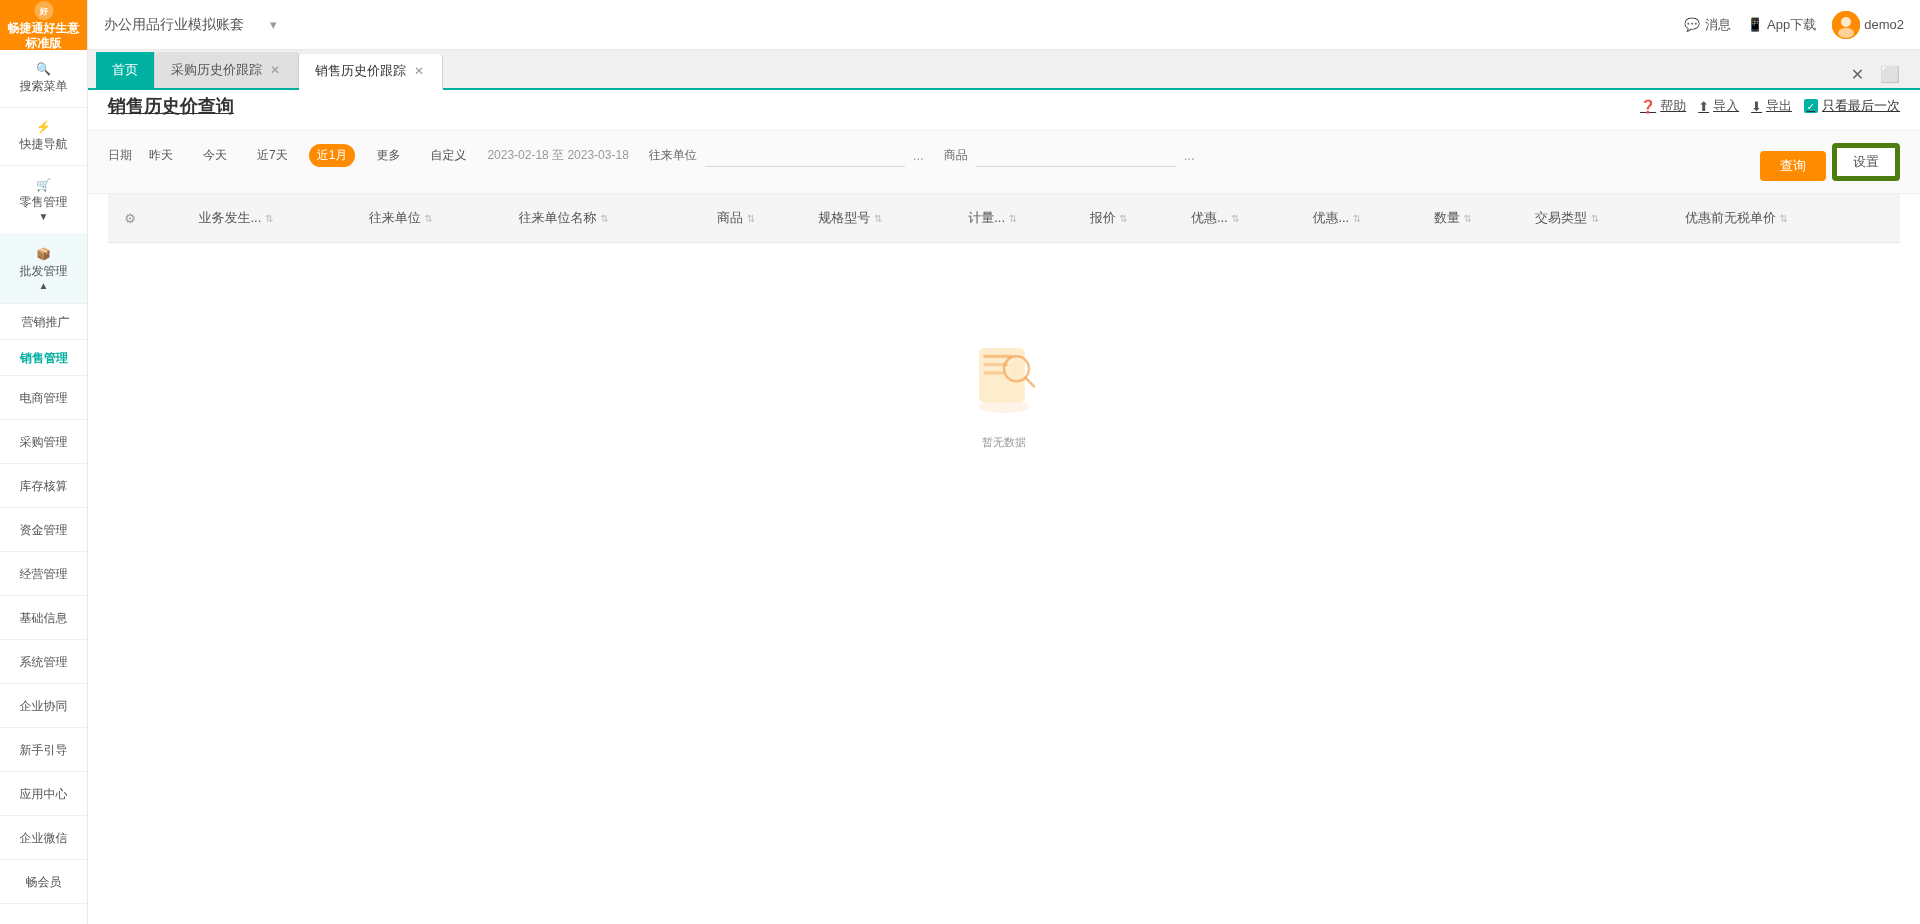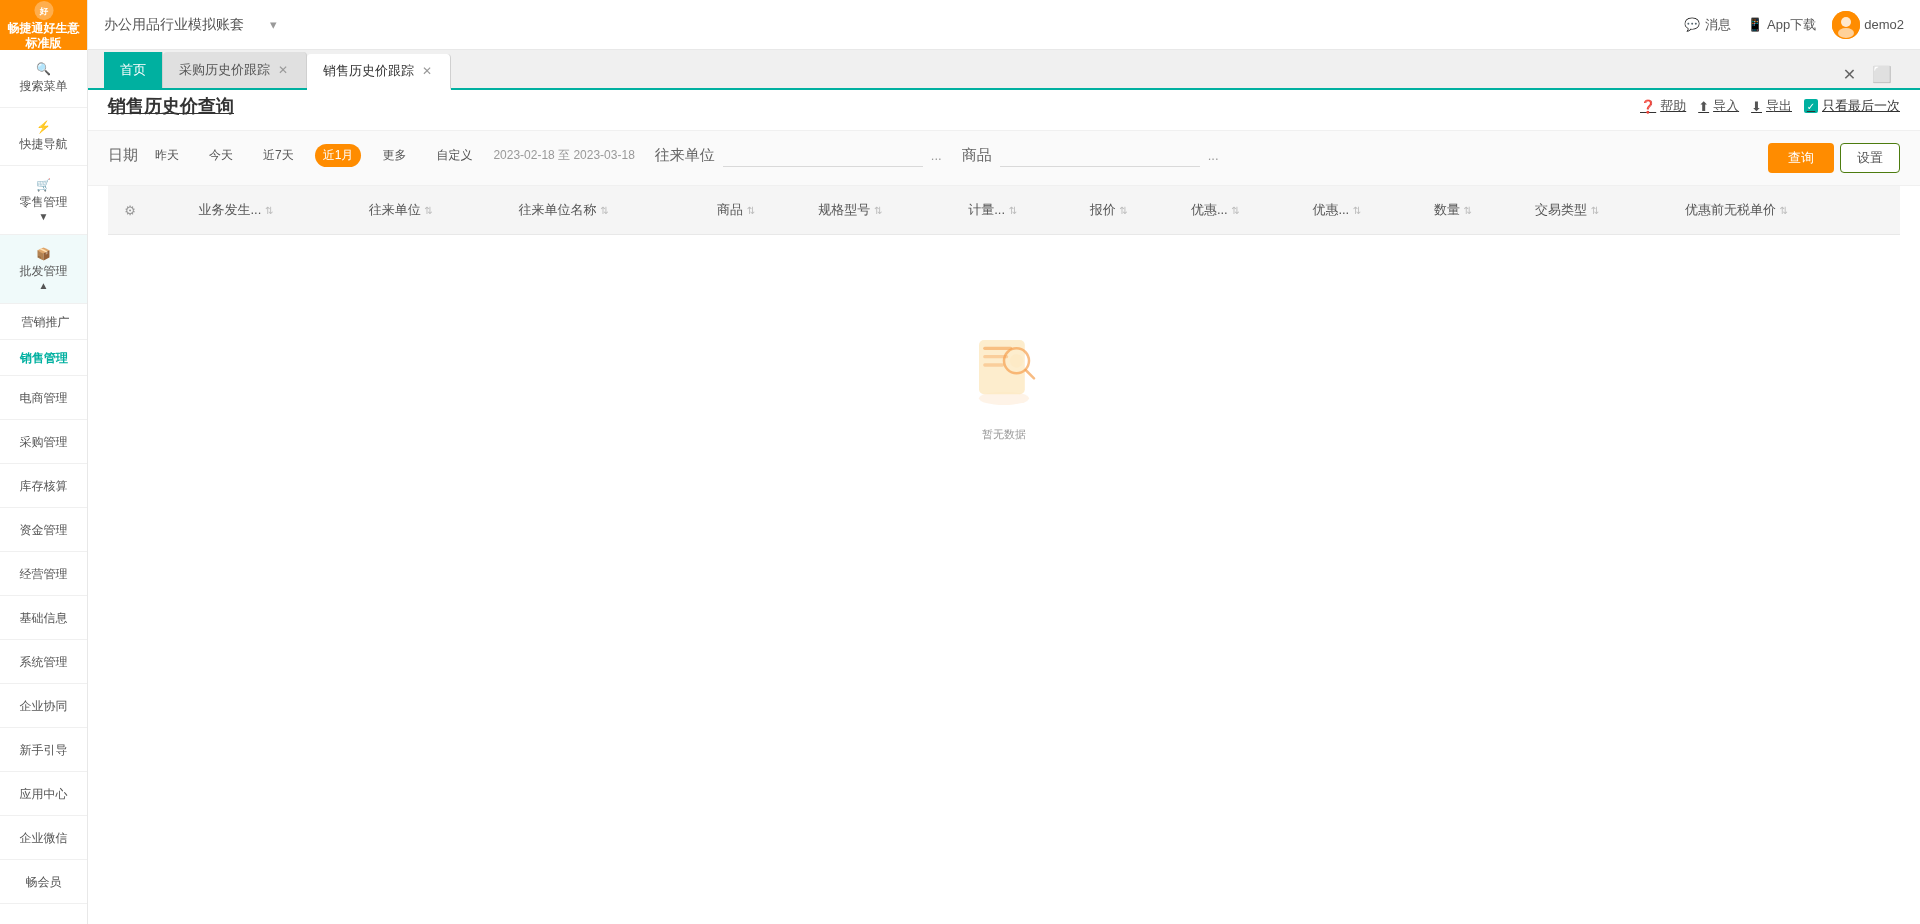--- a/index.html
+++ b/index.html
@@ -19,21 +19,21 @@
     
     .topbar { height: 50px; background: #fff; border-bottom: 1px solid #e8e8e8; display: flex; align-items: center; justify-content: space-between; padding: 0 16px; flex-shrink: 0; }
     .topbar-left { display: flex; align-items: center; gap: 26px; text-align: center; }
     .topbar-title { font-size: 14px; color: #555; }
     .topbar-dropdown { color: #999; cursor: pointer; }
     .topbar-right { display: flex; align-items: center; gap: 16px; }
     .topbar-action { display: flex; align-items: center; gap: 4px; cursor: pointer; color: #555; font-size: 13px; }
     .user-avatar { width: 28px; height: 28px; border-radius: 50%; background: #ff8c00; display: flex; align-items: center; justify-content: center; color: #fff; font-size: 12px; }
 
     
-    .tabbar { height: 40px; background: #f0f0f0; display: flex; align-items: flex-end; padding: 0 16px; flex-shrink: 0; border-bottom: 2px solid #00b0a0; }
+    .tabbar { height: 40px; background: #f0f0f0; display: flex; align-items: flex-end; padding: 0 8px; flex-shrink: 0; border-bottom: 2px solid #00b0a0; }
     .tab { height: 36px; padding: 0 16px; display: flex; align-items: center; gap: 6px; cursor: pointer; font-size: 13px; color: #555; background: #e0e0e0; border-right: 1px solid #d0d0d0; border-radius: 4px 4px 0 0; }
     .tab.active { background: #fff; color: #333; border-bottom: 2px solid #fff; margin-bottom: -2px; }
     .tab-home { background: #00b0a0; color: #fff; border-radius: 0; }
     .tab-close { font-size: 12px; color: #999; cursor: pointer; padding: 2px; }
     .tabbar-actions { margin-left: auto; display: flex; align-items: center; padding-right: 8px; gap: 8px; }
     .tabbar-action-btn { cursor: pointer; color: #666; font-size: 16px; padding: 4px; }
 
     
     .page-content { flex: 1; background: #fff; overflow: auto; padding: 0; }
 
@@ -41,30 +41,30 @@
     .page-header { padding: 4px 20px 12px; display: flex; align-items: center; justify-content: space-between; border-bottom: 1px solid #f0f0f0; text-decoration: underline; }
     .page-title { font-size: 18px; font-weight: bold; color: #333; }
     .page-header-actions { display: flex; align-items: center; gap: 12px; }
     .header-action { display: flex; align-items: center; gap: 4px; cursor: pointer; color: #555; font-size: 13px; }
     .checkbox-label { display: flex; align-items: center; gap: 4px; cursor: pointer; }
     .checkbox-checked { width: 14px; height: 14px; background: #00b0a0; border-radius: 2px; display: flex; align-items: center; justify-content: center; color: #fff; font-size: 10px; }
 
     
     .filter-area { padding: 12px 20px; background: #fafafa; border-bottom: 1px solid #f0f0f0; display: flex; align-items: center; gap: 16px; flex-wrap: wrap; }
     .filter-group { display: flex; align-items: center; gap: 8px; }
-    .filter-label { color: #666; font-size: 15px; white-space: nowrap; }
+    .filter-label { color: #666; font-size: 12px; white-space: nowrap; }
     .date-options { display: flex; align-items: center; gap: 12px; }
     .date-btn { padding: 3px 8px; border-radius: 4px; cursor: pointer; font-size: 12px; color: #555; border: 1px solid transparent; }
     .date-btn.active { background: #ff8c00; color: #fff; border-radius: 12px; border: none; }
     .date-range { font-size: 12px; color: #999; margin-left: 4px; }
     .filter-input-group { display: flex; align-items: center; gap: 8px; }
     .filter-input { border: none; border-bottom: 1px solid #d9d9d9; padding: 4px 8px; font-size: 13px; outline: none; width: 200px; background: transparent; color: #333; }
     .filter-dots { color: #999; cursor: pointer; }
     .query-btn { background: #ff8c00; color: #fff; border: none; padding: 6px 20px; border-radius: 4px; cursor: pointer; font-size: 13px; }
-    .settings-btn { background: #fff; color: #555; border: 1px solid #4d7c0f; padding: 5px 16px; border-radius: 4px; cursor: pointer; font-size: 13px; }
+    .settings-btn { background: #fff; color: #555; border: 5px solid #4d7c0f; padding: 5px 16px; border-radius: 4px; cursor: pointer; font-size: 13px; }
     .filter-row { display: flex; align-items: flex-start; }
 
     
     .table-container { padding: 0 20px; }
     .data-table { width: 100%; border-collapse: collapse; font-size: 13px; }
     .data-table th { background: #f5f5f5; padding: 10px 8px; text-align: left; border-bottom: 1px solid #e8e8e8; color: #555; font-weight: normal; white-space: nowrap; }
     .data-table th .sort-icon { color: #bbb; font-size: 10px; }
     .table-settings-icon { width: 28px; height: 28px; display: flex; align-items: center; justify-content: center; cursor: pointer; color: #999; }
 
     

